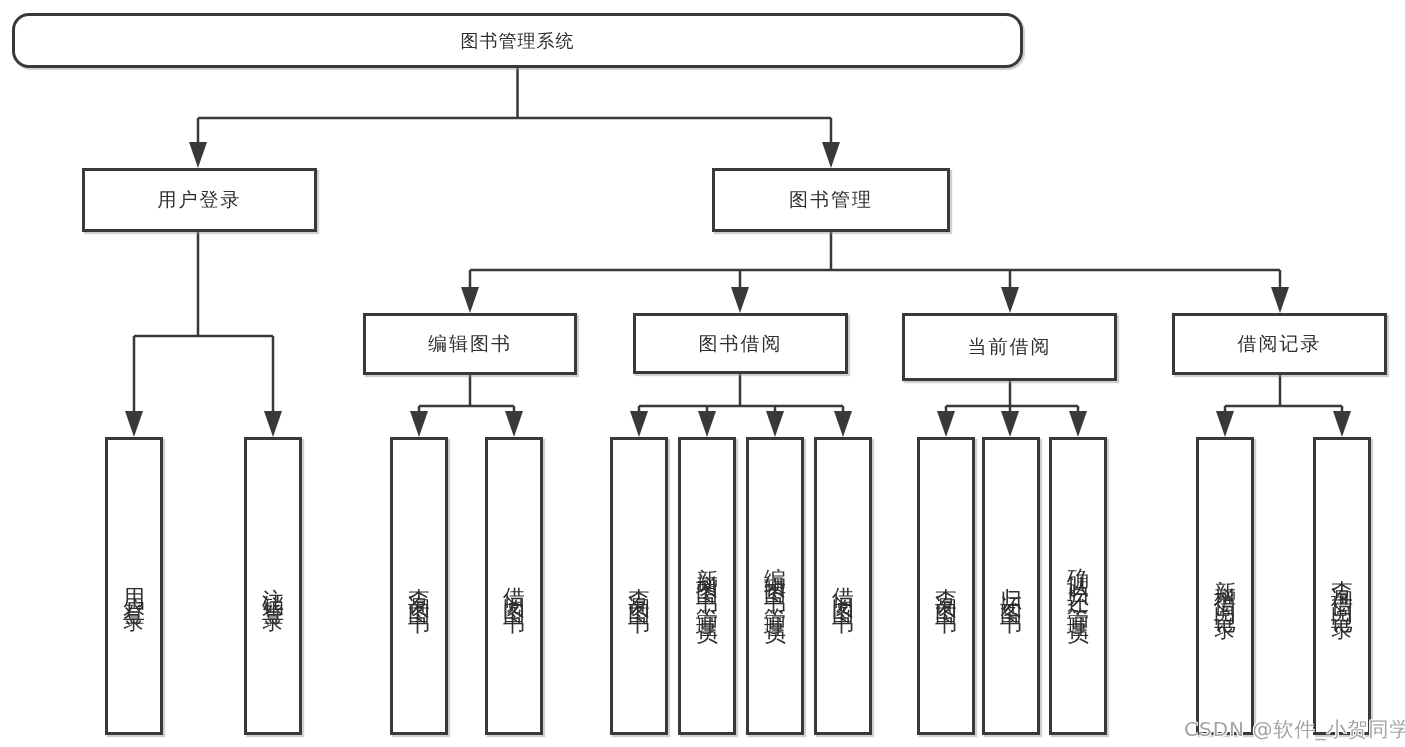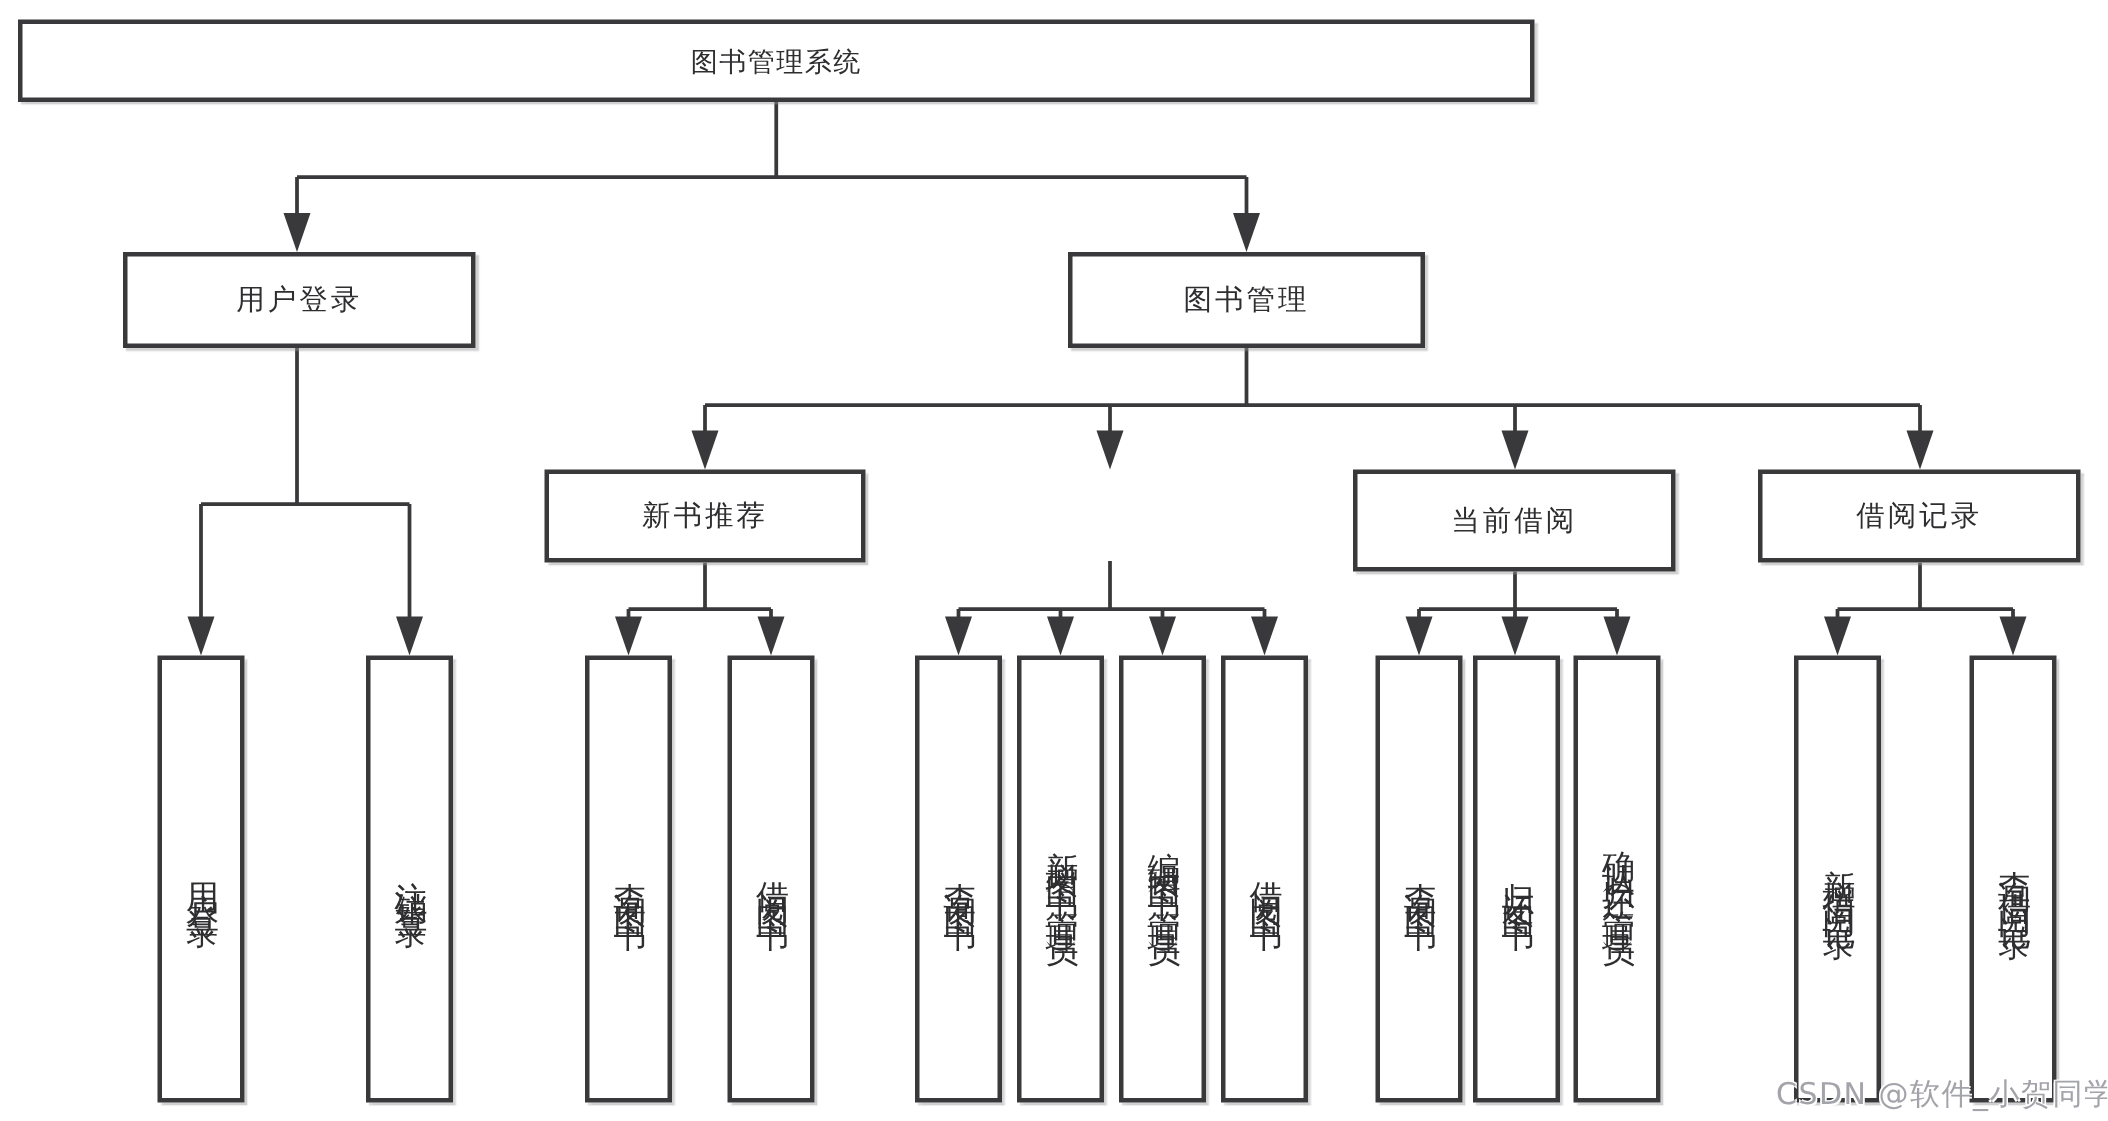--- a/index.html
+++ b/index.html
@@ -20,21 +20,21 @@
     position: absolute;
     box-sizing: border-box;
     background: #ffffff;
     border: 3px solid #39393b;
     color: #2e2e30;
     display: flex;
     align-items: center;
     justify-content: center;
     box-shadow: 2px 2px 1px rgba(150,150,150,0.45);
   }
-  .root-node  { font-size: 18px; letter-spacing: 1px; }
+  .root-node  { font-size: 18px; letter-spacing: 1px; border-radius: 17px; }
   .h-node     { font-size: 19px; letter-spacing: 2px; }
   .leaf-node {
     writing-mode: vertical-rl;
     text-orientation: mixed;
     font-size: 22px;
     letter-spacing: 8px;
     line-height: 1;
     text-align: center;
   }
   .watermark {
@@ -99,21 +99,22 @@
       <polygon points="1216,411 1234,411 1225,437"></polygon>
       <polygon points="1333,411 1351,411 1342,437"></polygon>
     </g>
   </svg>
 
   <div class="node root-node" style="left:12px; top:13px; width:1011px; height:55px;">图书管理系统</div>
 
   <div class="node h-node" style="left:82px; top:168px; width:235px; height:64px;">用户登录</div>
   <div class="node h-node" style="left:712px; top:168px; width:238px; height:64px;">图书管理</div>
 
-  <div class="node h-node" style="left:363px; top:313px; width:214px; height:62px;">新书推荐</div>
+  <div class="node h-node" style="left:363px; top:313px; width:214px; height:62px;">编辑图书</div>
+  <div class="node h-node" style="left:633px; top:313px; width:215px; height:61px;">图书借阅</div>
   <div class="node h-node" style="left:902px; top:313px; width:215px; height:68px;">当前借阅</div>
   <div class="node h-node" style="left:1172px; top:313px; width:215px; height:62px;">借阅记录</div>
 
   <div class="node leaf-node" style="left:105px; top:437px; width:58px; height:298px;">用户登录</div>
   <div class="node leaf-node" style="left:244px; top:437px; width:58px; height:298px;">注销登录</div>
 
   <div class="node leaf-node" style="left:390px; top:437px; width:58px; height:298px;">查询图书</div>
   <div class="node leaf-node" style="left:485px; top:437px; width:58px; height:298px;">借阅图书</div>
 
   <div class="node leaf-node" style="left:610px; top:437px; width:58px; height:298px;">查询图书</div>

